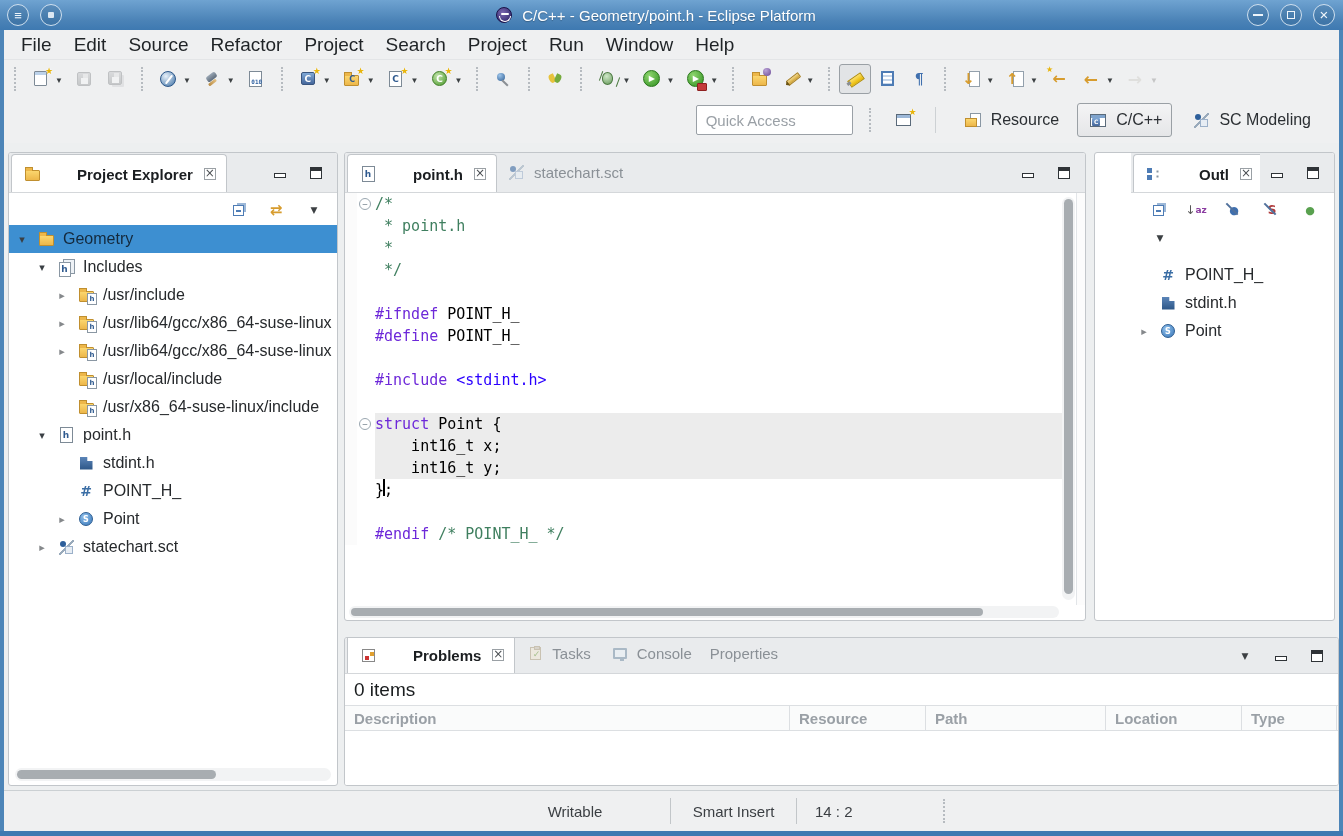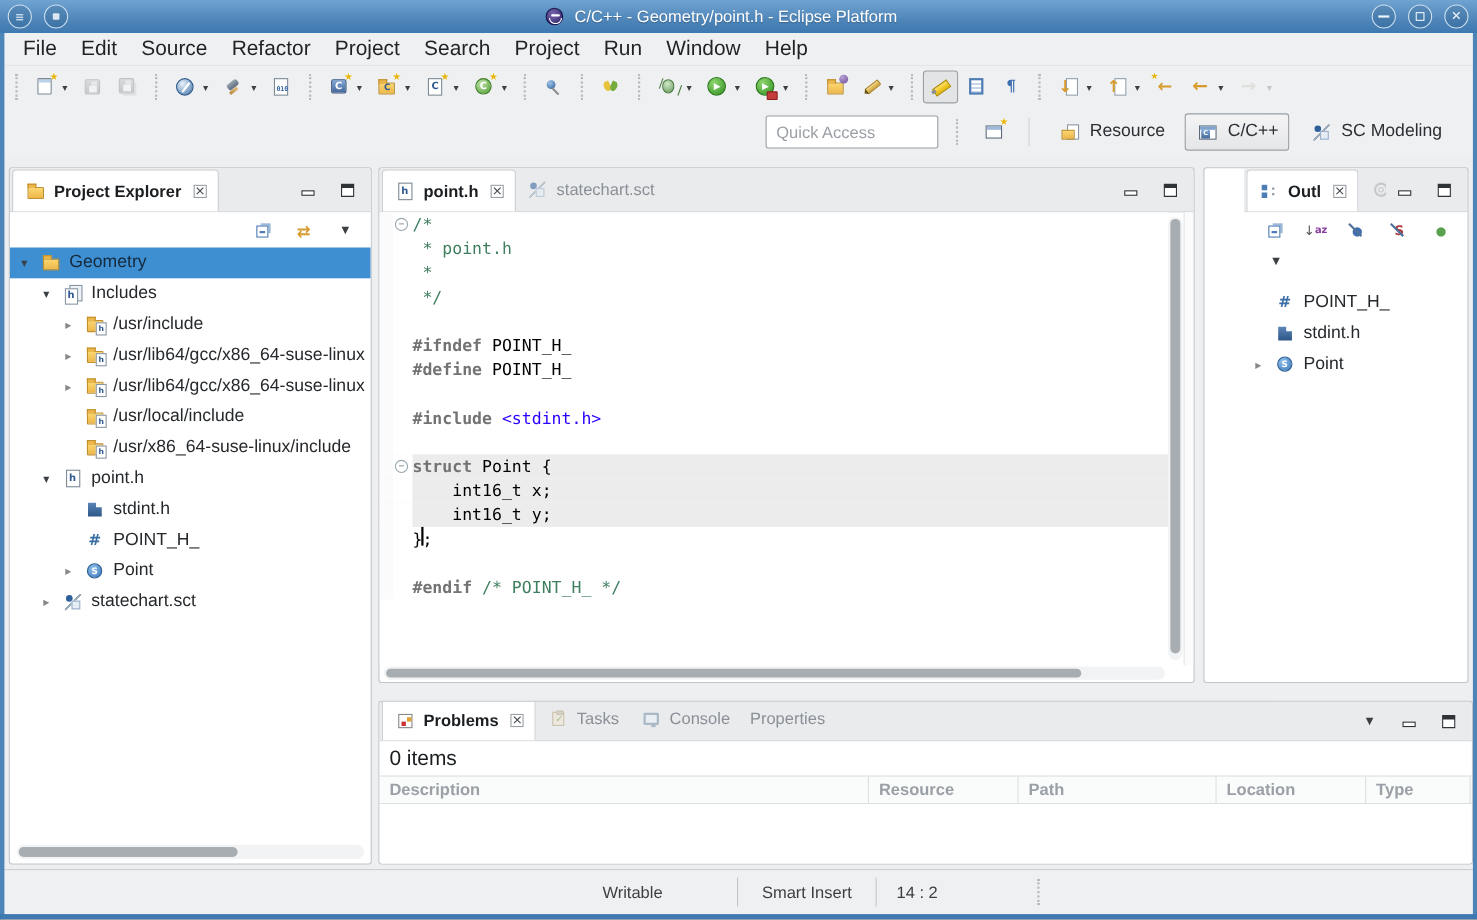--- a/index.html
+++ b/index.html
@@ -245,21 +245,21 @@
 
   
   .workbench { position:absolute; left:4px; right:4px; top:143px; bottom:46px; background:#edeff0; }
   .panel { position:absolute; background:#fff; border:1px solid #c2c6ca; border-radius:3px; overflow:hidden; }
   .phead { height:40px; background:#e9ebed; border-bottom:1px solid #d4d7da; display:flex; align-items:flex-end; }
   .ptabs { display:flex; align-items:flex-end; height:100%; padding-left:2px; flex:1; min-width:0; overflow:hidden;}
   .vtab { display:flex; align-items:center; gap:6px; height:39px; padding:0 9px; font-size:15px; color:#8a9096;
     white-space:nowrap; }
   .vtab.active { background:#fff; border:1px solid #c2c6ca; border-bottom:none; border-radius:4px 4px 0 0;
     color:#1b1e21; margin-bottom:-1px; z-index:2; position:relative;}
-  .vtab.active .tlabel { font-weight:700; }
+  .vtab.active .tlabel { font-weight:700;margin-left:28px; }
   .vtab:not(.active) .ic { opacity:.55; }
   .pctrl { display:flex; align-items:center; gap:14px; padding:0 10px 0 6px; height:100%; }
   .local-toolbar { display:flex; justify-content:flex-end; align-items:center; gap:16px; padding:6px 12px 4px 6px;
     background:#fff;}
 
   
   .tree { font-size:16px; color:#26292c; }
   .tree-row { display:flex; align-items:center; height:28px; gap:6px; white-space:nowrap; overflow:hidden; }
   .tree-row.selected { background:#3d8fd1; color:#14293c; }
   .arr { width:14px; flex:none; text-align:center; font-size:11px; color:#3a3f44;}
@@ -269,21 +269,21 @@
 
   
   .code-wrap { position:absolute; left:0; right:23px; top:40px; bottom:15px; overflow:hidden; background:#fff;
     font-family:"DejaVu Sans Mono",monospace; font-size:15px; }
   .code-line { display:flex; height:22px; line-height:22px; white-space:pre; }
   .code-line.hl { background:#ececec; }
   .gut { width:30px; flex:none; display:flex; align-items:center; justify-content:flex-end; padding-right:4px;
     background:linear-gradient(90deg,#fbfbfb 12px,#fff 12px); }
   .fold { width:12px; height:12px; border-radius:50%; border:1px solid #9aa7b0; color:#7a8790; font-size:9px;
     line-height:10px; text-align:center; background:#fff;}
-  .cs-pp { color:#737373; font-weight:700; }
+  .cs-pp { color:#6d28d9; font-weight:400; }
   .cs-cm { color:#3f7f5f; }
   .cs-inc { color:#2a00ff; }
   .cs-pl { color:#000; }
   .cursor { display:inline-block; width:2px; height:17px; background:#000; vertical-align:middle; margin:0 -1px 3px -1px;}
   .ed-vscroll { position:absolute; top:44px; right:10px; bottom:20px; width:13px; background:#f2f3f4; border-radius:7px;}
   .ed-vscroll .thumb { position:absolute; left:2px; top:2px; bottom:6px; width:9px; border-radius:5px; background:#a8adb1;}
   .ed-ruler { position:absolute; top:40px; right:0; bottom:15px; width:9px; background:#fcfcfc; border-left:1px solid #e2e5e8;}
   .ed-hscroll { position:absolute; left:4px; right:26px; bottom:2px; height:12px; background:#f2f3f4; border-radius:6px;}
   .ed-hscroll .thumb { position:absolute; left:2px; top:2px; width:89%; height:8px; border-radius:4px; background:#a8adb1;}
 

